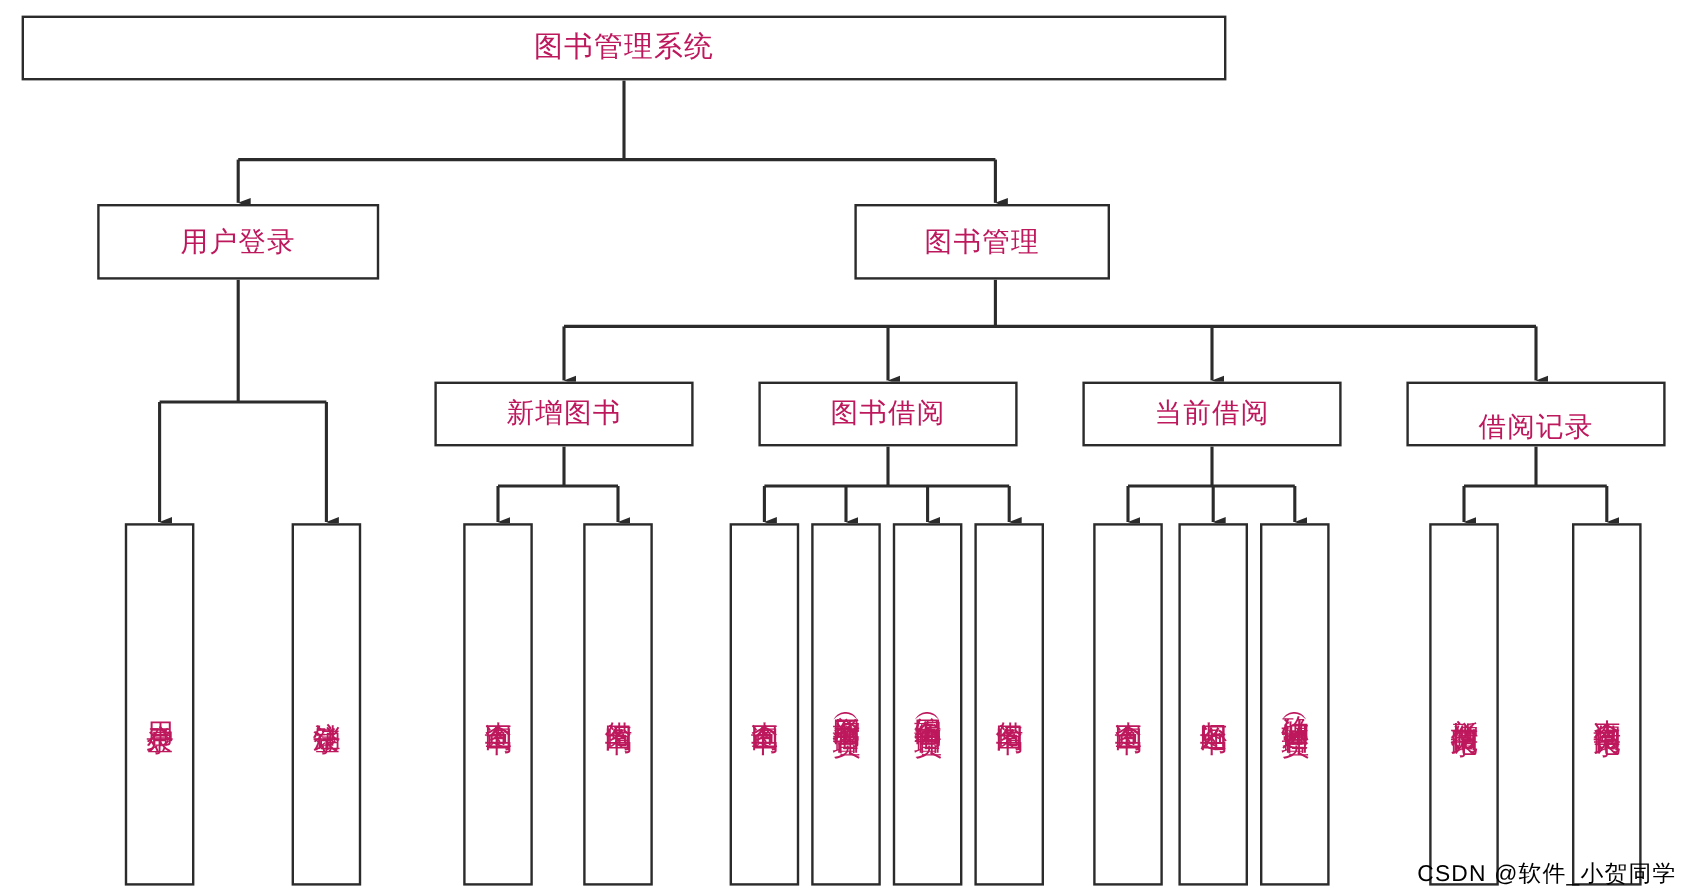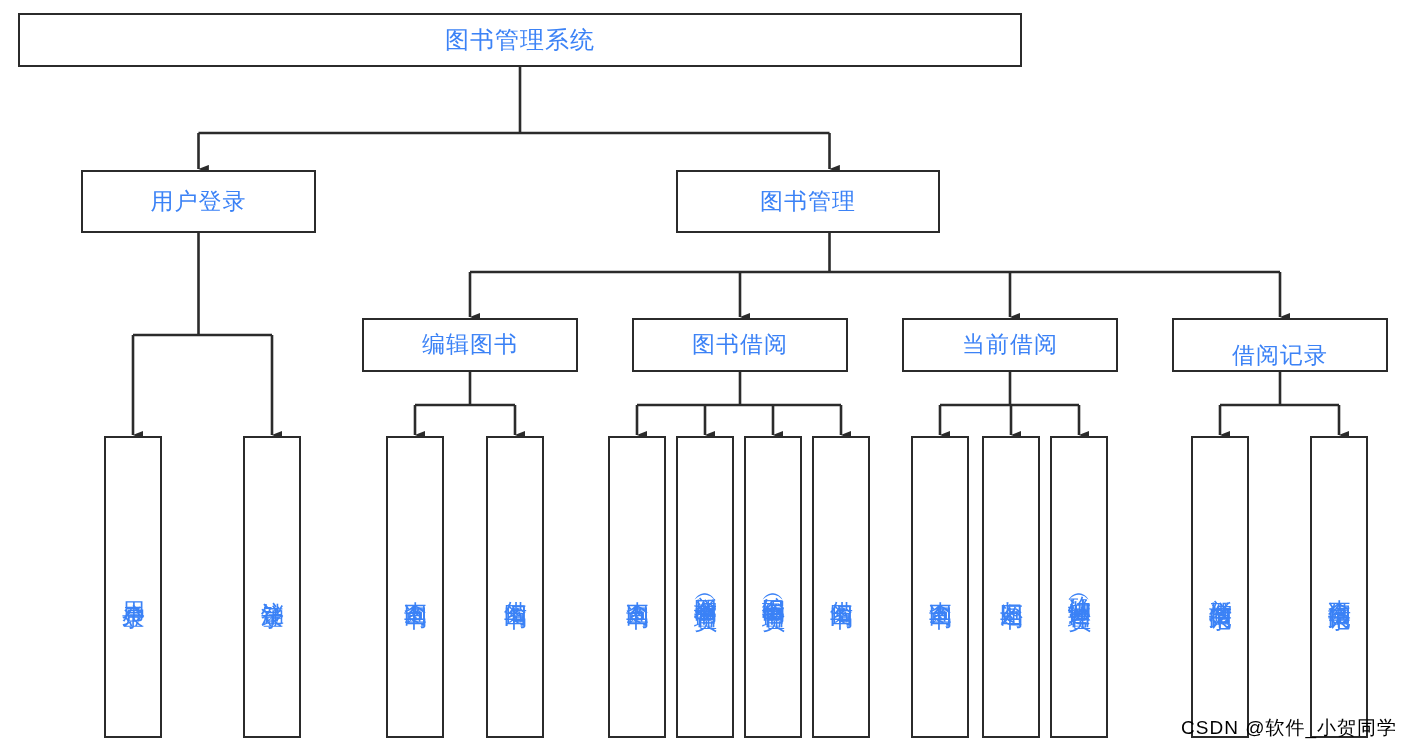--- a/index.html
+++ b/index.html
@@ -27,21 +27,21 @@
     pointer-events: none;
   }
   .node {
     position: absolute;
     box-sizing: border-box;
     border: 2px solid #2b2b2b;
     background: #ffffff;
     display: flex;
     align-items: center;
     justify-content: center;
-    color: #3b82f6;
+    color: #be185d;
   }
   .node.horiz {
     font-size: 23px;
     line-height: 1.2;
     letter-spacing: 1px;
   }
   .node.root {
     font-size: 24px;
   }
   .node.leaf {
@@ -116,25 +116,25 @@
       </g>
   </svg>
 
   <div id="nodes-layer">
       <div class="node horiz root" style="left: 18px; top: 13px; width: 1004px; height: 54px;">
         <span>图书管理系统</span>
       </div>
       <div class="node horiz" style="left: 81px; top: 170px; width: 235px; height: 63px;">
         <span>用户登录</span>
       </div>
-      <div class="node horiz" style="left: 676px; top: 170px; width: 264px; height: 63px; text-align: right;">
+      <div class="node horiz" style="left: 712px; top: 170px; width: 213px; height: 63px; text-align: right;">
         <span>图书管理</span>
       </div>
       <div class="node horiz" style="left: 362px; top: 318px; width: 216px; height: 54px;">
-        <span>编辑图书</span>
+        <span>新增图书</span>
       </div>
       <div class="node horiz" style="left: 632px; top: 318px; width: 216px; height: 54px; text-align: center;">
         <span>图书借阅</span>
       </div>
       <div class="node horiz" style="left: 902px; top: 318px; width: 216px; height: 54px;">
         <span>当前借阅</span>
       </div>
       <div class="node horiz" style="left: 1172px; top: 318px; width: 216px; height: 54px; align-items: flex-end;">
         <span>借阅记录</span>
       </div>

